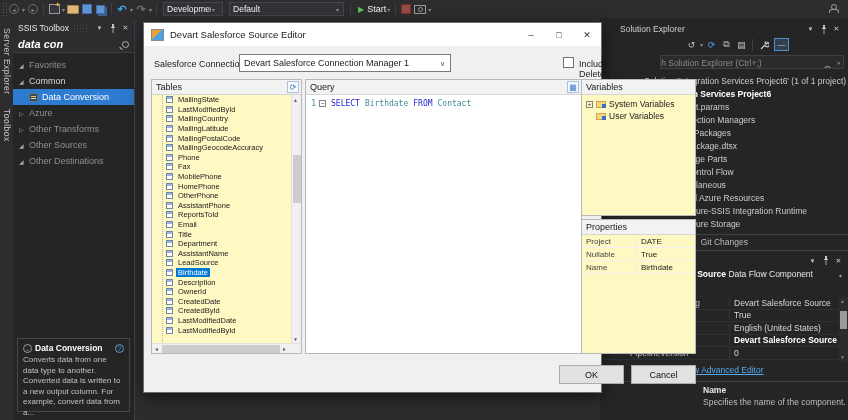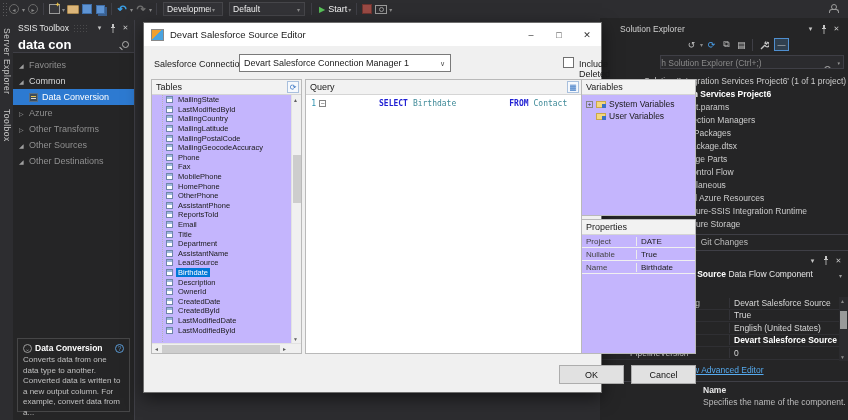--- a/index.html
+++ b/index.html
@@ -35,21 +35,21 @@
   .rail { position:absolute; top:20px; left:0; width:13px; bottom:0; background:#2d2d30; }
   .railtab { writing-mode:vertical-rl; font-size:8.5px; color:#c8c8c8; margin:8px 0 14px 2px; display:block; letter-spacing:.5px; }
 
   
   .ssis { position:absolute; left:13px; top:20px; width:122px; bottom:0; background:#252526; border-right:1px solid #3f3f46; }
   .p-head { height:16px; display:flex; align-items:center; padding:0 3px 0 5px; color:#e8e8e8; font-size:8.5px; background:#2d2d30; }
   .p-head .ttl { flex:0 0 auto; }
   .p-head .fill { flex:1; height:8px; margin:0 4px; background-image:radial-gradient(#4a4a4c .8px, transparent .8px); background-size:3px 3px; }
   .wc { display:inline-flex; align-items:center; justify-content:center; width:11px; height:11px; color:#c5c5c5; font-size:7px; margin-left:2px; }
   .ssis-search { height:17px; display:flex; align-items:center; padding:0 5px; border-bottom:1px solid #3f3f46; background:#2d2d30; }
-  .ssis-search .q { color:#ffffff; font-weight:bold; font-size:13px; flex:1; }
+  .ssis-search .q { color:#ffffff; font-weight:bold; font-size:11px; flex:1;font-style:italic; }
   .mag { width:7px; height:7px; border:1px solid #b5b5b5; border-radius:50%; position:relative; display:inline-block; }
   .mag::after { content:""; position:absolute; width:4px; height:1px; background:#b5b5b5; left:-4px; top:6px; transform:rotate(45deg); }
   .ssis-tree { padding-top:4px; }
   .srow { height:16px; display:flex; align-items:center; font-size:9px; color:#d8d8d8; padding-left:6px; }
   .srow .marker { width:10px; font-size:6px; color:#a0a0a0; }
   .srow.expanded .marker::before { content:"◢"; }
   .srow.collapsed .marker::before { content:"▷"; }
   .srow.dim { color:#8f8f8f; }
   .srow.item { padding-left:16px; }
   .srow.item.selected { background:#2d7ad1; color:#ffffff; }
@@ -111,21 +111,21 @@
   .dlg-title { position:absolute; top:0; left:0; right:0; height:23px; background:#ffffff; display:flex; align-items:center; }
   .dlg-ico { width:13px; height:12px; margin:0 6px 0 7px; background:linear-gradient(135deg,#f0a030 45%, #4aa3e0 45%); border:1px solid #888; }
   .dlg-title .t { font-size:9.5px; color:#1a1a1a; flex:1; }
   .dlg-ctl { width:28px; height:21px; display:inline-flex; align-items:center; justify-content:center; font-size:9px; color:#333; }
   .conn-lbl { position:absolute; left:10px; top:36px; font-size:9px; color:#1a1a1a; }
   .cmb { position:absolute; left:95px; top:31px; width:212px; height:18px; background:#ffffff; border:1px solid #7a7a7a; font-size:9px; color:#1a1a1a; display:flex; align-items:center; padding-left:4px; }
   .cmb .cv { position:absolute; right:5px; top:5px; font-size:7px; color:#505050; }
   .chkbox { position:absolute; left:419px; top:34px; width:11px; height:11px; background:#ffffff; border:1px solid #707070; }
   .chk-lbl { position:absolute; left:435px; top:36px; font-size:9px; color:#1a1a1a; }
 
-  .panel { position:absolute; background:#c4b5fd; border:1px solid #b9b9b9; }
+  .panel { position:absolute; background:#fef9c3; border:1px solid #b9b9b9; }
   .panel-head { height:15px; background:#f2f2f2; border-bottom:1px solid #d5d5d5; display:flex; align-items:center; padding:0 2px 0 4px; font-size:9px; color:#1a1a1a; }
   .panel-head .fill { flex:1; }
   .hd-btn { width:12px; height:12px; border:1px solid #a9c0dd; background:#f6f9fd; color:#3a76c4; font-size:8px; display:inline-flex; align-items:center; justify-content:center; }
 
   .tables-p { left:7px; top:56px; width:151px; height:275px; }
   .tlist { position:absolute; top:15px; left:0; right:0; height:249px; overflow:hidden; }
   .tree-line { position:absolute; left:10px; top:0; bottom:0; border-left:1px dotted #b5b5b5; }
   .trow { height:9.6px; display:flex; align-items:center; padding-left:14px; position:relative; }
   .ticon { width:7px; height:7px; border:1px solid #6f87a8; background:linear-gradient(#9cb6dc 0 2px, #ffffff 2px); margin-right:3px; flex:0 0 auto; }
   .tname { font-size:7.5px; color:#1a1a1a; white-space:nowrap; padding:0 2px; }
@@ -138,21 +138,21 @@
   .hsb .ar { position:absolute; right:14px; top:2px; font-size:5px; color:#606060; }
   .hsb .thumb { position:absolute; left:10px; top:1px; width:118px; height:8px; background:#cdcdcd; }
 
   .query-p { left:161px; top:56px; width:277px; height:275px; }
   .qbody { position:absolute; top:15px; left:0; right:0; bottom:0; background:#ffffff; }
   .qline { display:flex; align-items:center; height:12px; margin-top:2px; }
   .lnum { width:10px; text-align:right; font-family:"DejaVu Sans Mono", monospace; font-size:8px; color:#2b91af; margin-right:3px; }
   .fold { width:7px; height:7px; border:1px solid #848484; color:#555; font-size:7px; line-height:5px; text-align:center; margin-right:5px; }
   .code { font-family:"DejaVu Sans Mono", monospace; font-size:8px; white-space:nowrap; }
   .code span { margin-right:5px; }
-  .kw { color:#1f1fd3; font-weight:bold;margin-left:48px; }
+  .kw { color:#1f1fd3; font-weight:normal; }
   .id { color:#3f8a98; }
 
   .vars-p { left:437px; top:56px; width:115px; height:137px; }
   .vrow { height:12px; display:flex; align-items:center; padding-left:4px; }
   .vrow .exp { width:7px; height:7px; border:1px solid #848484; font-size:6px; line-height:5px; text-align:center; color:#333; margin-right:3px; visibility:hidden; flex:0 0 auto; }
   .vrow.expander .exp { visibility:visible; }
   .vrow .exp::before { content:"+"; }
   .folder { width:10px; height:7px; background:#f3d77e; border:1px solid #c9a748; margin-right:3px; position:relative; flex:0 0 auto; }
   .folder::after { content:""; position:absolute; right:-1px; bottom:-1px; width:4px; height:4px; background:#3b6fc4; }
   .vlabel { font-size:8.5px; color:#1a1a1a; white-space:nowrap; }
@@ -199,21 +199,21 @@
     <span class="sep"></span>
     <span class="ti ico-undo">↶</span>
     <span class="caret">▾</span>
     <span class="ti ico-redo">↷</span>
     <span class="caret">▾</span>
     <span class="sep"></span>
     <span class="tcombo" style="width:60px">
         <span class="txt" style="width:44px">Development</span>
         <span class="caret">▾</span>
       </span>
-    <span class="tcombo" style="width:76px">
+    <span class="tcombo" style="width:115px">
         <span class="txt" style="flex:1">Default</span>
         <span class="caret">▾</span>
       </span>
     <span class="sep"></span>
     <span class="ti" style="margin-left:4px">
       <span class="play">▶</span>
       <span class="start-lbl">Start</span>
       <span class="caret">▾</span>
     </span>
     <span class="sep"></span>

